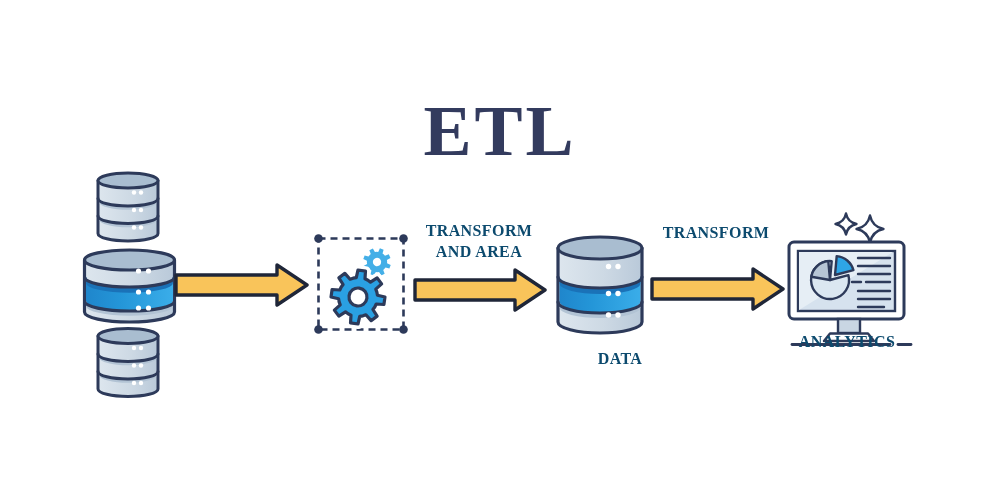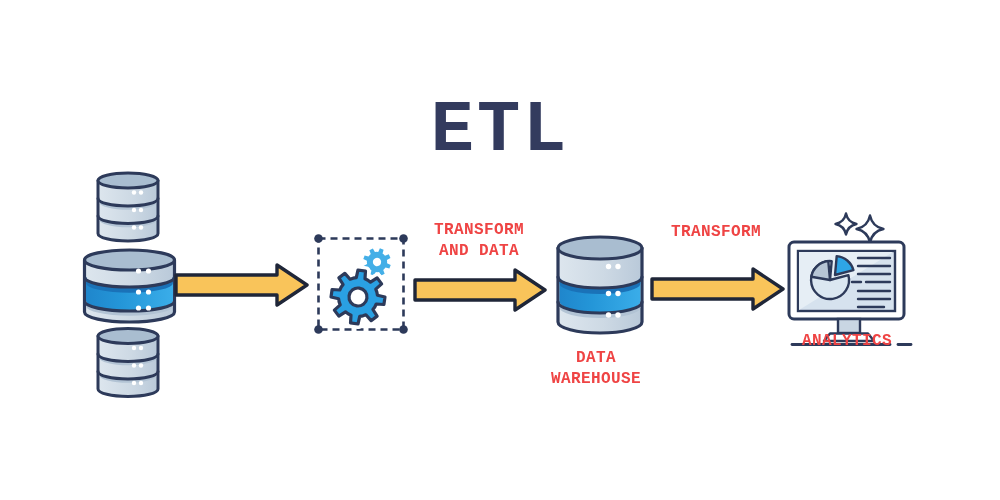--- a/index.html
+++ b/index.html
@@ -1,22 +1,22 @@
 <!DOCTYPE html>
 <html><head>
 <meta charset="utf-8">
 <style>
   html,body{margin:0;padding:0;background:#fff;}
   .stage{position:relative;width:1000px;height:500px;background:#ffffff;overflow:hidden;
-         font-family:Liberation Mono, monospace;border-radius:8px;}
+         font-family:Liberation Serif, serif;border-radius:8px;}
   .art{position:absolute;left:0;top:0;}
   .ttl{position:absolute;left:0;top:90px;width:1000px;text-align:center;
        font-weight:bold;font-size:72px;letter-spacing:3px;color:#333b5e;}
   .lbl{position:absolute;font-weight:bold;font-size:16px;letter-spacing:.4px;
-       color:#ef4444;text-align:center;line-height:21px;}
+       color:#0c4a6e;text-align:center;line-height:21px;}
   .lbl span{display:block;}
 </style>
 </head>
 <body>
 
 <div class="stage">
 
 <svg class="art" width="1000" height="500" viewBox="0 0 1000 500">
   <defs>
     <linearGradient id="ggray" x1="0" y1="0" x2="1" y2="0">
@@ -153,32 +153,31 @@
       <line x1="898" y1="344.5" x2="911" y2="344.5"></line>
     </g>
   </g>
 </svg>
 
 <div class="ttl">ETL</div>
 
 
 <div class="lbl" style="left:399px;top:220px;width:160px;">
   <span>TRANSFORM</span>
-  <span>AND DATA</span>
+  <span>AND AREA</span>
 </div>
 
 <div class="lbl" style="left:636px;top:222px;width:160px;">
   <span>TRANSFORM</span>
 </div>
 
 <div class="lbl" style="left:282px;top:348px;width:160px;">
 </div>
 
-<div class="lbl" style="left:506px;top:348px;width:180px;text-align:center;">
+<div class="lbl" style="left:530px;top:348px;width:180px;text-align:center;">
   <span>DATA</span>
-  <span>WAREHOUSE</span>
 </div>
 
 <div class="lbl" style="left:767px;top:331px;width:160px;">
   <span>ANALYTICS</span>
 </div>
 
 </div>
 
 </body></html>

